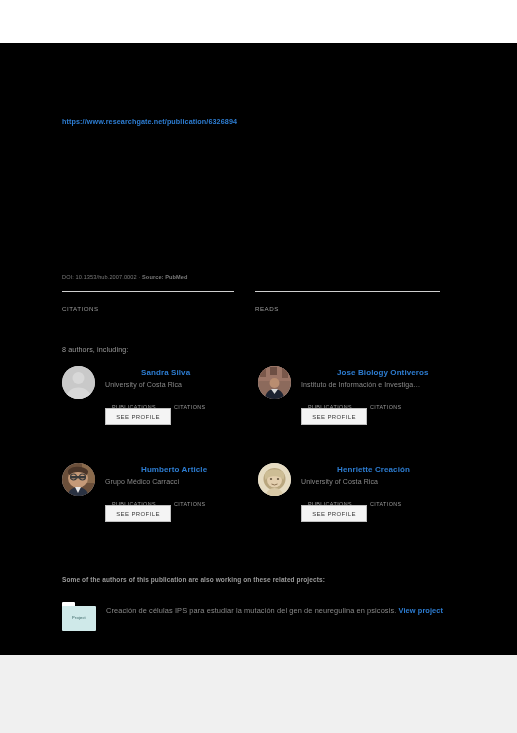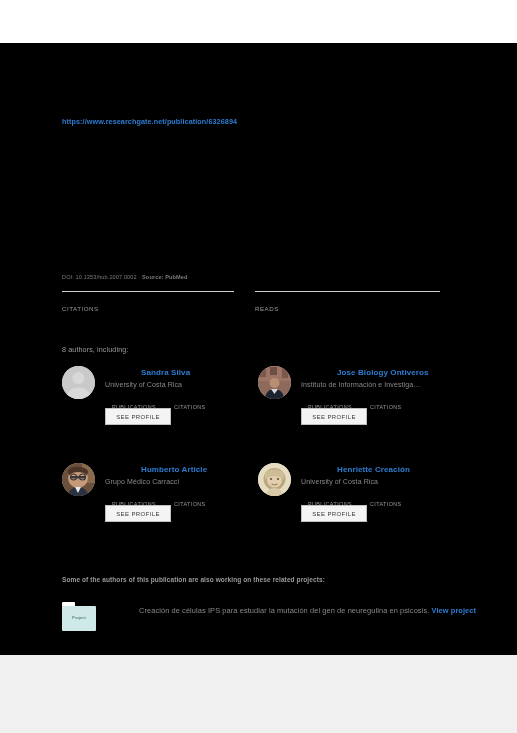--- a/index.html
+++ b/index.html
@@ -88,21 +88,21 @@
     position:absolute;left:62px;top:576px;
     font-size:6.5px;color:#9a9a9a;letter-spacing:0.1px;font-weight:bold;
   }
   .projrow{position:absolute;left:62px;top:602px;width:400px;}
   .folder{position:absolute;left:0;top:0;width:34px;height:29px;}
   .folder .tab{position:absolute;left:0;top:0;width:13px;height:5px;background:#ffffff;border-radius:1px 1px 0 0;}
   .folder .body{position:absolute;left:0;top:4px;width:34px;height:25px;background:#cfe9e9;border-radius:1px;}
   .folder .lbl{position:absolute;left:0;top:13px;width:34px;text-align:center;font-size:4px;color:#2c5a5a;letter-spacing:0.2px;}
   .projtext{
     position:absolute;left:44px;top:2px;width:350px;
-    font-size:7.4px;color:#8a8a8a;line-height:1.85;letter-spacing:0.1px;margin-left:33px;
+    font-size:7.4px;color:#8a8a8a;line-height:1.85;letter-spacing:0.1px;
   }
   .projtext .vp{color:#2d7dd2;font-weight:bold;}
 
   
   .footer{position:absolute;left:0;top:655px;width:517px;height:78px;background:#f0f0f0;}
 </style>
 </head>
 <body>
 
 <div class="page">

